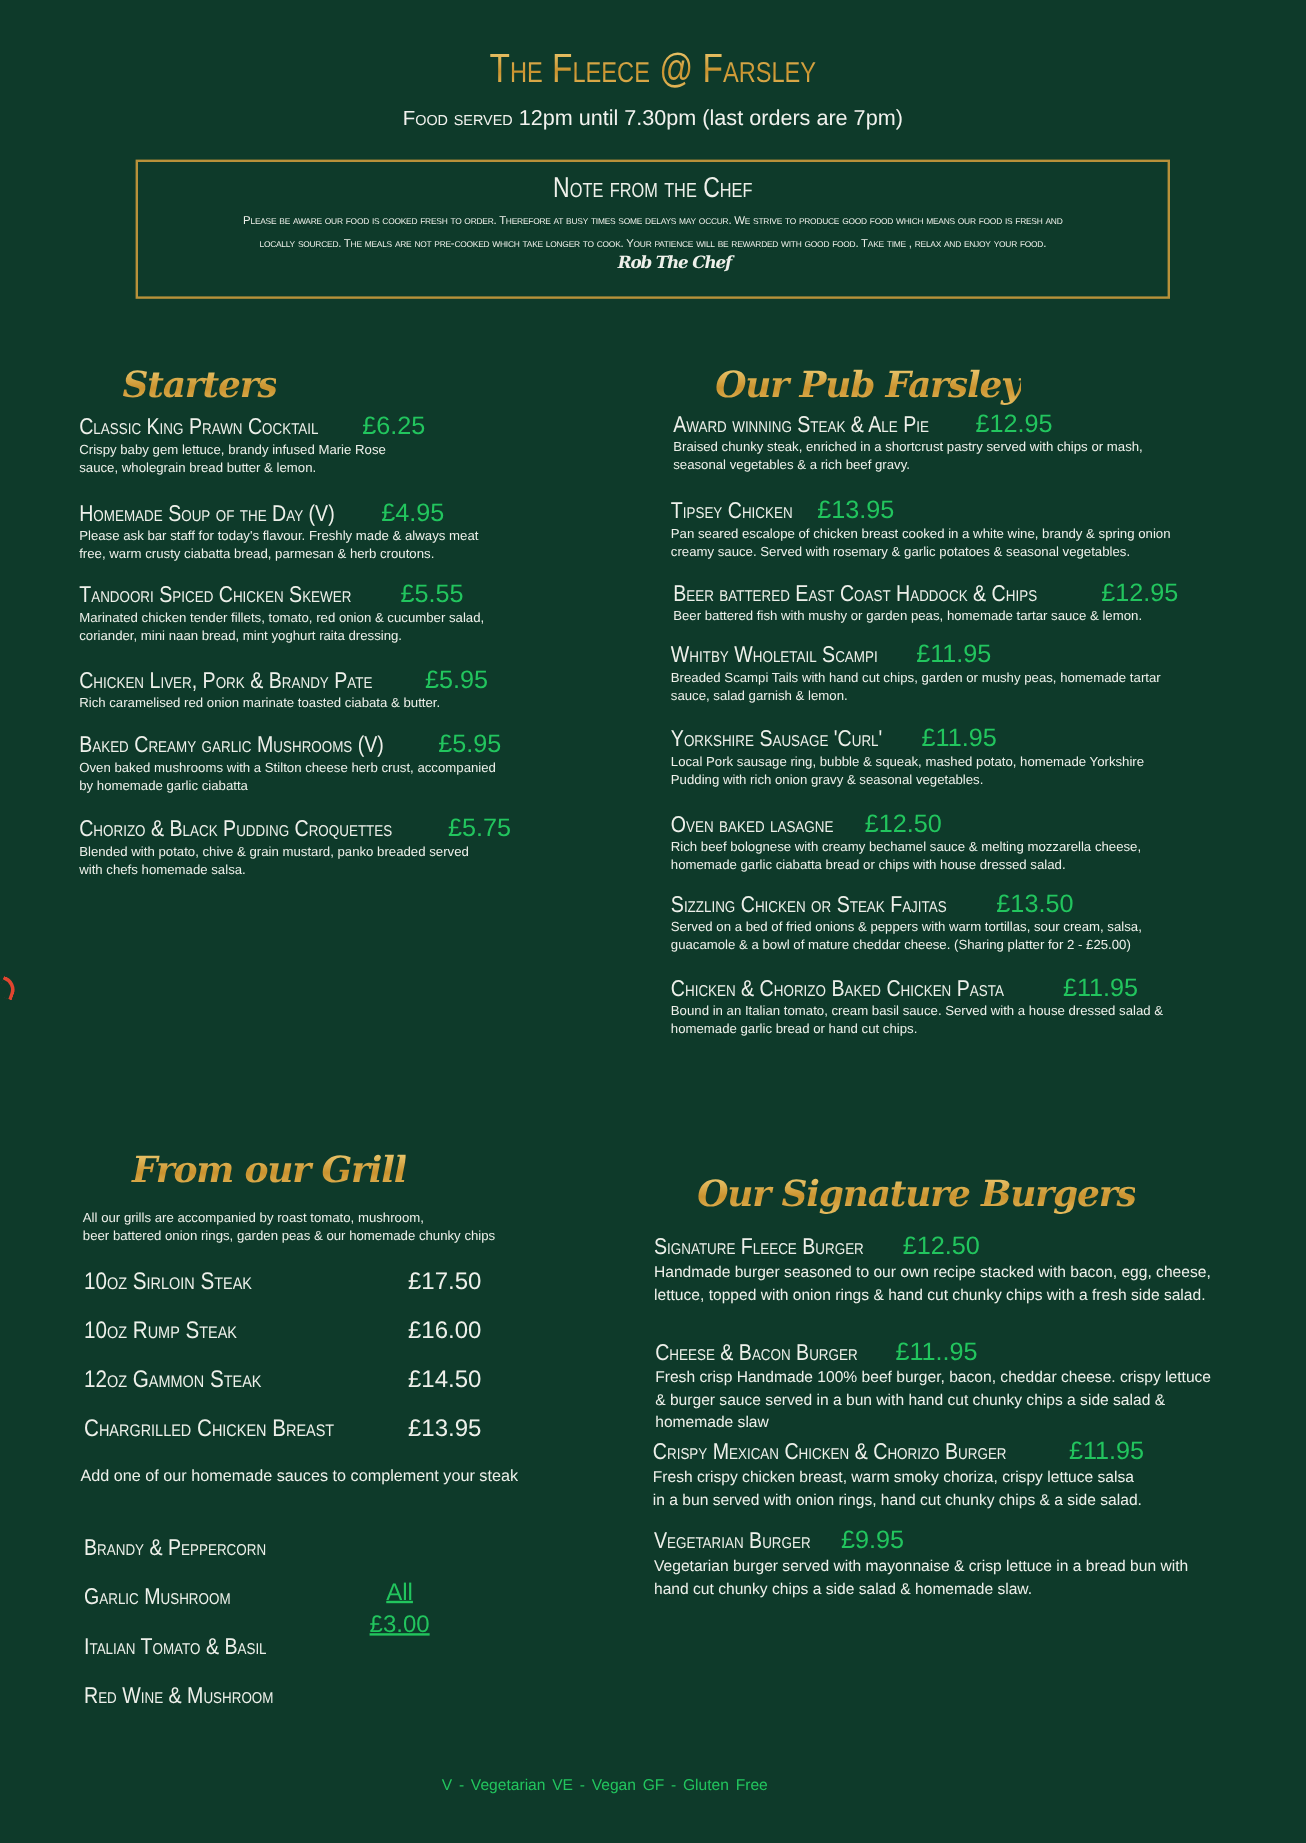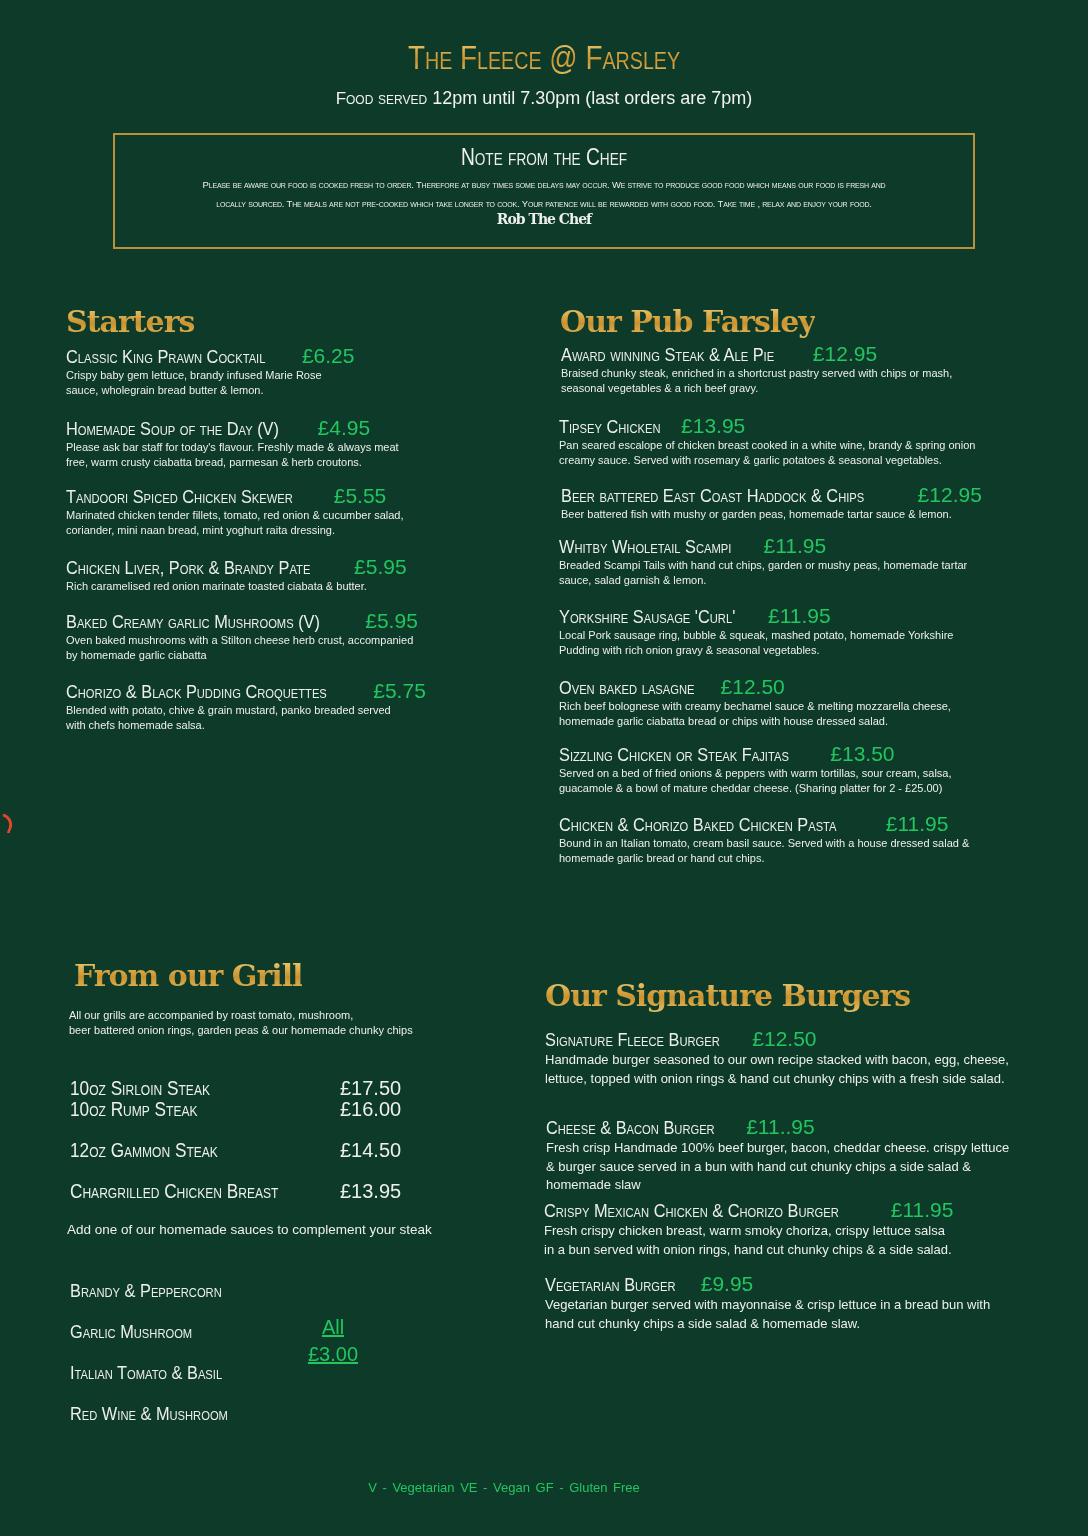--- a/index.html
+++ b/index.html
@@ -8,21 +8,21 @@
     background: #0e3a2a;
     color: #eef0ea;
     font-family: "Liberation Sans", sans-serif;
     position: relative;
   }
   .gold { color: #22c55e; }
   .gold-grad {
     background: linear-gradient(180deg, #f2d27a 0%, #c9922e 55%, #e9c063 100%);
     -webkit-background-clip: text; background-clip: text; color: transparent;
   }
-  .script { font-family: "DejaVu Serif", serif; font-weight: bold; letter-spacing: -1px; }
+  .script { font-family: "DejaVu Serif", serif; font-style: italic; font-weight: bold; letter-spacing: -1px; padding-left: 36px; }
 
   .header-title {
     position: absolute; top: 38px; left: 0; width: 1088px; text-align: center;
     font-size: 34px; font-variant: small-caps; font-family: "Liberation Sans", sans-serif;
     transform: scaleX(0.82); transform-origin: center;
   }
   .header-sub {
     position: absolute; top: 88px; left: 0; width: 1088px; text-align: center;
     font-size: 18px; color: #f2f2ee;
   }
@@ -149,21 +149,21 @@
   <div class="item-desc">Bound in an Italian tomato, cream basil sauce. Served with a house dressed salad &amp;</div>
   <div class="item-desc">homemade garlic bread or hand cut chips.</div>
 </div>
 
 <div class="section-title script gold-grad" style="left:74px; top:958px;text-align:center;">From our Grill</div>
 <div class="item" style="left:69px; top:1008px;">
   <div class="item-desc">All our grills are accompanied by roast tomato, mushroom,</div>
   <div class="item-desc">beer battered onion rings, garden peas &amp; our homemade chunky chips</div>
 </div>
 
-<div class="grill-row" style="top:1057px;margin-top:20px;">
+<div class="grill-row" style="top:1057px;">
   <span class="nm">10oz Sirloin Steak</span>
   <span class="pr">£17.50</span>
 </div>
 <div class="grill-row" style="top:1098px;">
   <span class="nm">10oz Rump Steak</span>
   <span class="pr">£16.00</span>
 </div>
 <div class="grill-row" style="top:1139px;">
   <span class="nm">12oz Gammon Steak</span>
   <span class="pr">£14.50</span>

